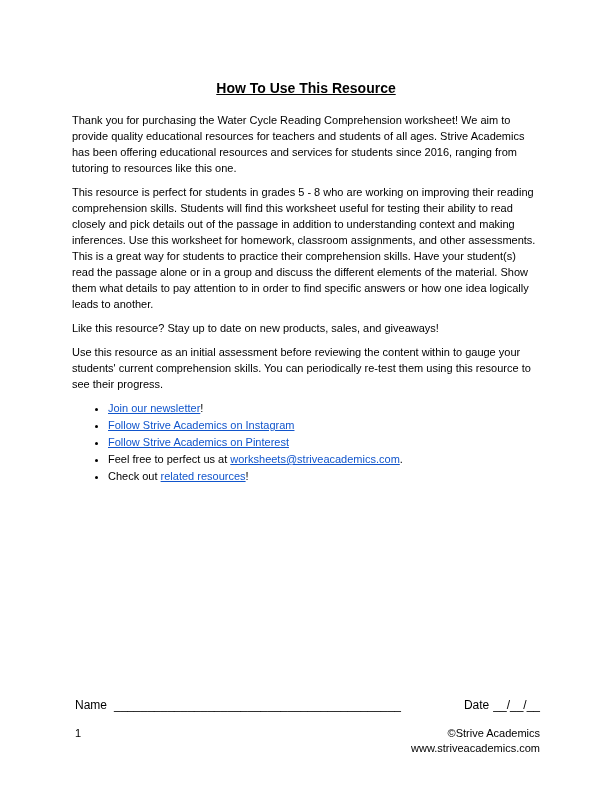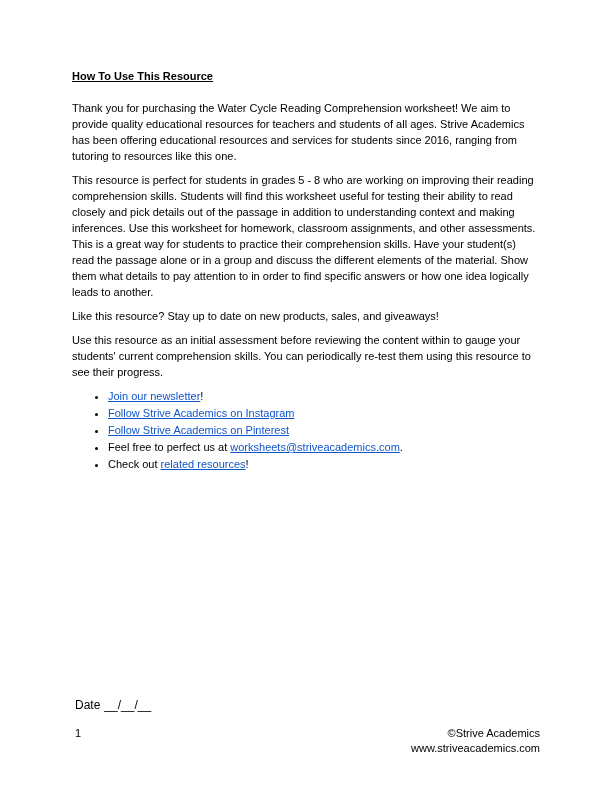--- a/index.html
+++ b/index.html
@@ -16,24 +16,25 @@
     overflow: hidden;
     box-sizing: border-box;
   }
   .content {
     position: absolute;
     left: 72px;
     top: 68px;
     width: 468px;
   }
   .doc-title {
+    text-align: center;
     font-weight: bold;
     text-decoration: underline;
-    margin: 0 0 16px 0;
-    font-size: 11px;
+    margin: 12px 0 16px 0;
+    font-size: 14px;
   }
   .para { margin: 8px 0 8px 0; }
   .para.cta { margin: 6px 0 0 0; }
   ul.links {
     margin: 5px 0 0 0;
     padding-left: 36px;
     list-style-type: disc;
   }
   ul.links li { margin-bottom: 1px; }
   a.lnk {
@@ -90,20 +91,21 @@
       <li><span></span><a class="lnk">Join our newsletter</a><span>!</span></li>
       <li><span></span><a class="lnk">Follow Strive Academics on Instagram</a><span></span></li>
       <li><span></span><a class="lnk">Follow Strive Academics on Pinterest</a><span></span></li>
       <li><span>Feel free to perfect us at </span><a class="lnk">worksheets@striveacademics.com</a><span>.</span></li>
       <li><span>Check out </span><a class="lnk">related resources</a><span>!</span></li>
     </ul>
 
   </div>
 
   <div class="form-row">
+    <span class="name-group"><span>Name</span><span class="blank">___________________________________________</span></span>
     <span class="date-group"><span>Date</span><span class="blank">__/__/__</span></span>
   </div>
 
   <div class="footer">
     <span>1</span>
     <span class="footer-right">
       <span>©Strive Academics</span><br>
       <span>www.striveacademics.com</span>
     </span>
   </div>

